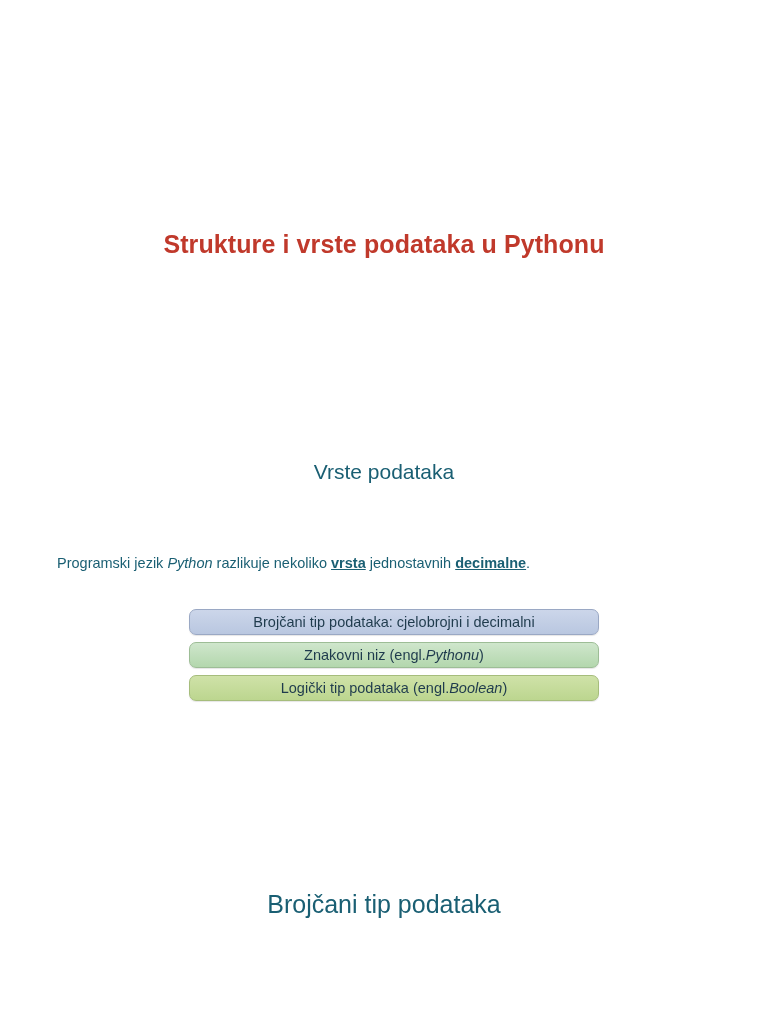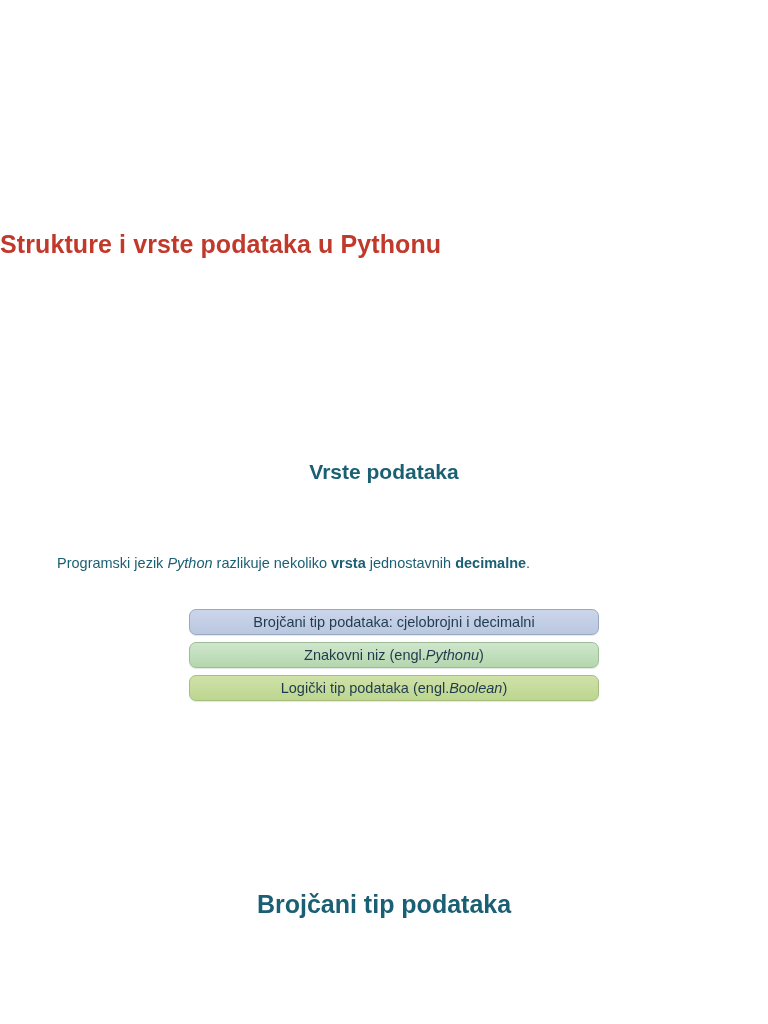--- a/index.html
+++ b/index.html
@@ -21,35 +21,35 @@
     position: relative;
     box-sizing: border-box;
   }
 
   
   .doc-title {
     position: absolute;
     top: 228px;
     left: 0;
     width: 768px;
-    text-align: left;
+    text-align: center;
     font-size: 25px;
     font-weight: bold;
     color: #c0392b;
     line-height: 1.32;
     letter-spacing: 0.1px;
   }
 
   
   .section-heading {
     position: absolute;
     left: 0;
     width: 768px;
     text-align: center;
-    font-weight: bold;
+    font-weight: normal;
     color: #1a5f73;
   }
   .heading-vrste {
     top: 460px;
     font-size: 21px;
   }
   .heading-brojcani {
     top: 890px;
     font-size: 25px;
   }
@@ -69,20 +69,21 @@
   .para-2 {
     top: 967px;
     left: 57px;
     width: 660px;
   }
   .para em {
     font-style: italic;
   }
   .para strong {
     font-weight: bold;
+    text-decoration: underline;
   }
 
   
   .box-group {
     position: absolute;
     top: 609px;
     left: 189px;
     width: 410px;
   }
   .box {

